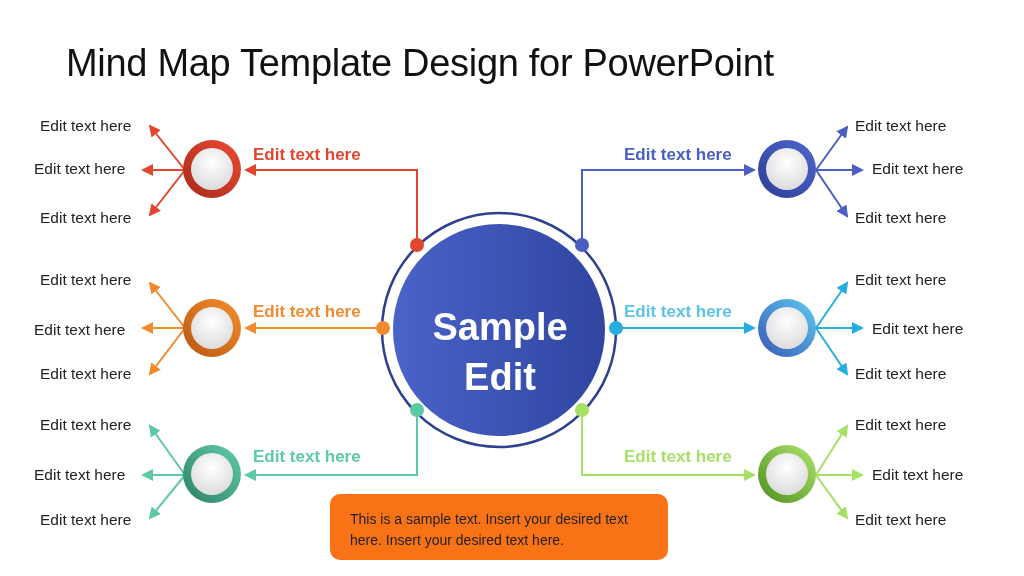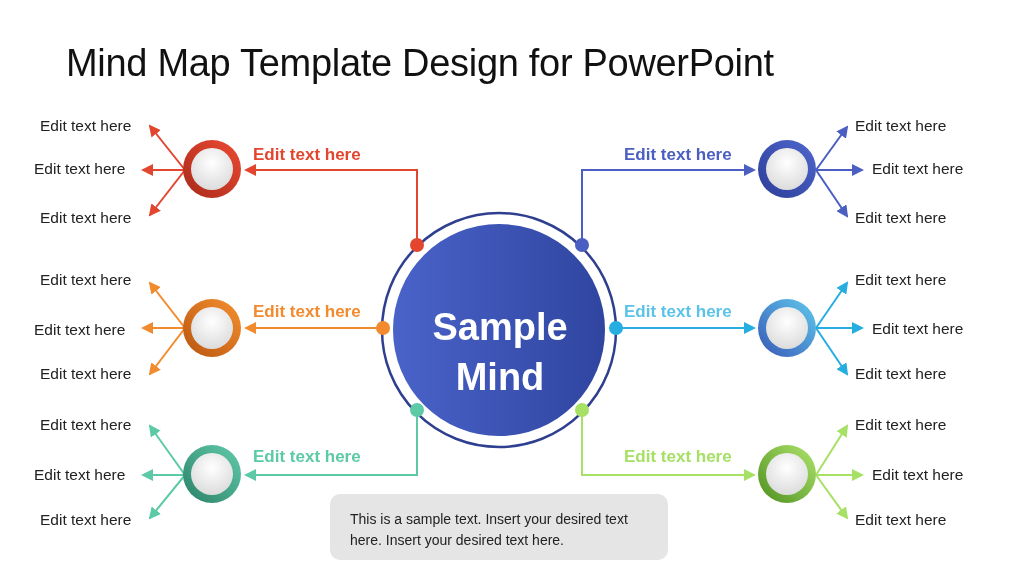--- a/index.html
+++ b/index.html
@@ -2,21 +2,21 @@
 <html><head>
 <meta charset="utf-8">
 <style>
   html,body{margin:0;padding:0;background:#fff;}
   body{width:1024px;height:576px;position:relative;overflow:hidden;font-family:"Liberation Sans","DejaVu Sans",sans-serif;}
   .title{position:absolute;left:48px;top:42px;font-size:38px;color:#111;letter-spacing:-0.3px;white-space:nowrap;margin-left:18px;}
   svg.lines{position:absolute;left:0;top:0;width:1024px;height:576px;}
   .leaf{position:absolute;font-size:15.5px;color:#222;white-space:nowrap;line-height:18px;}
   .branch{position:absolute;font-size:17px;font-weight:bold;white-space:nowrap;line-height:20px;}
   .center-text{position:absolute;left:395px;top:288px;width:210px;text-align:center;color:#fff;font-weight:bold;font-size:38px;line-height:50px;margin-top:14px;}
-  .note{position:absolute;left:330px;top:494px;width:338px;height:66px;background:#e5e5e5;border-radius:10px;}
+  .note{position:absolute;left:330px;top:494px;width:338px;height:66px;background:#f97316;border-radius:10px;}
   .note span{position:absolute;left:20px;top:15px;font-size:14px;line-height:21px;color:#222;width:300px;}
 </style>
 </head>
 <body>
 
 <div class="title">Mind Map Template Design for PowerPoint</div>
 
 <svg class="lines" viewBox="0 0 1024 576">
   <defs>
     <linearGradient id="gCenter" x1="0" y1="0" x2="1" y2="0">
@@ -135,21 +135,21 @@
       <circle cx="787" cy="328" r="21" fill="url(#gInner)"></circle>
     </g>
   <g>
       <circle cx="787" cy="474" r="29" fill="url(#gGreen)"></circle>
       <circle cx="787" cy="474" r="21" fill="url(#gInner)"></circle>
     </g>
 </svg>
 
 <div class="center-text">
   <div>Sample</div>
-  <div>Mind</div>
+  <div>Edit</div>
 </div>
 
 <div class="branch" style="left:253px;top:145px;color:#e2462f;">Edit text here</div>
 <div class="branch" style="left:253px;top:302px;color:#f28a2e;">Edit text here</div>
 <div class="branch" style="left:253px;top:447px;color:#5cc9a7;">Edit text here</div>
 <div class="branch" style="left:624px;top:145px;color:#4a5fc1;">Edit text here</div>
 <div class="branch" style="left:624px;top:302px;color:#5bc3e8;">Edit text here</div>
 <div class="branch" style="left:624px;top:447px;color:#a6e065;">Edit text here</div>
 
 <div class="leaf" style="left:40px;top:117px;">Edit text here</div>

